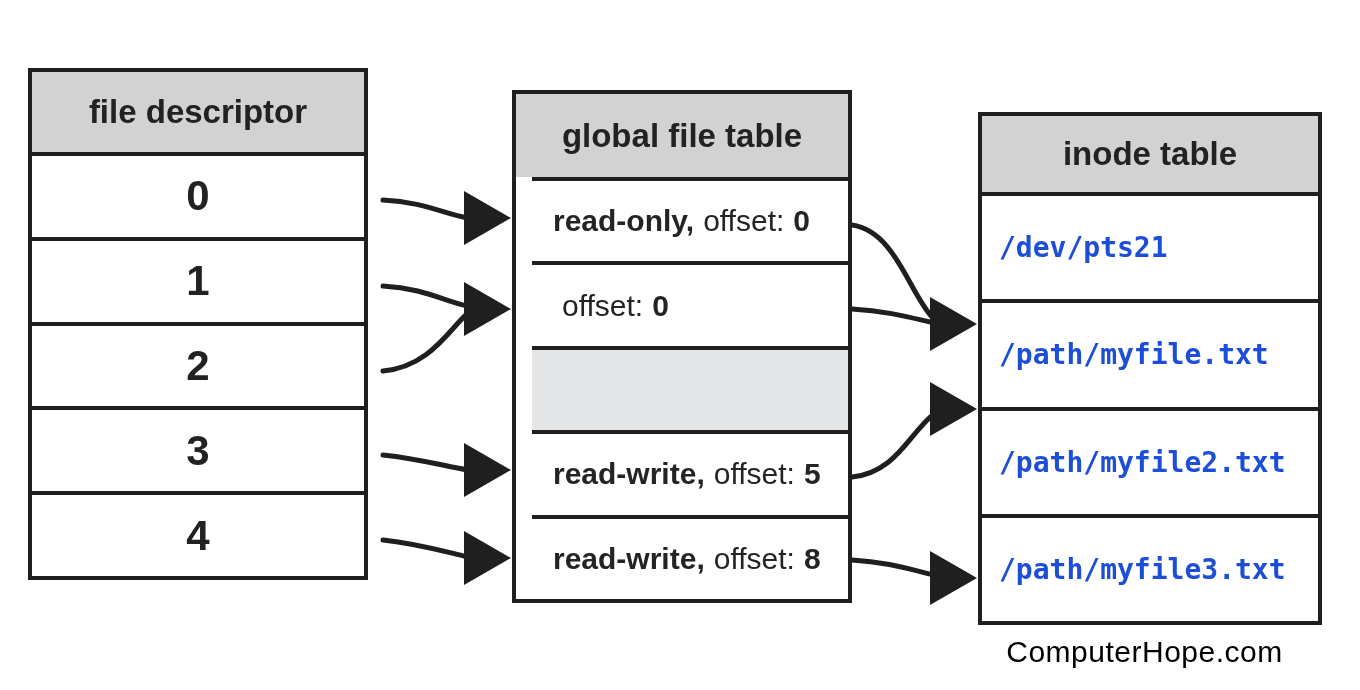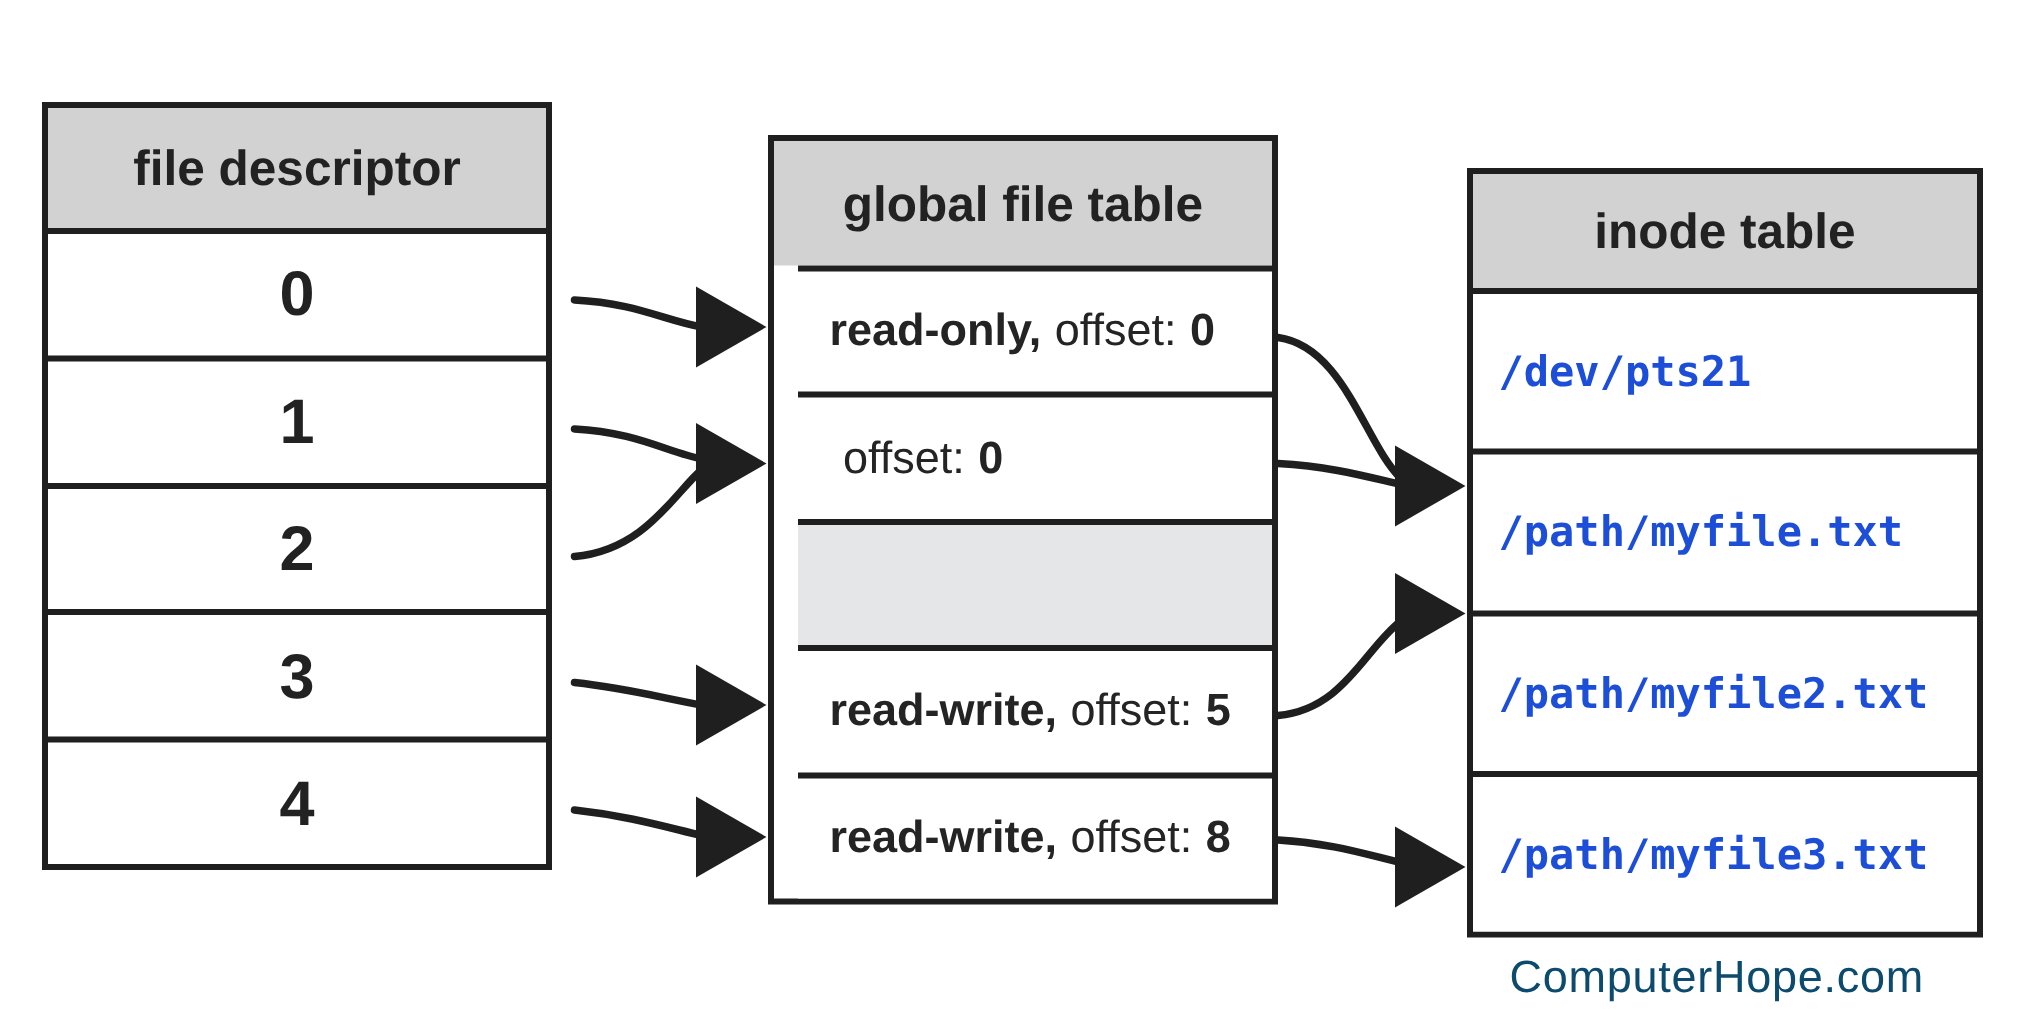--- a/index.html
+++ b/index.html
@@ -24,21 +24,21 @@
   .off-label{font-weight:normal;margin-left:9px;}
   .off-val{font-weight:bold;margin-left:9px;}
   
   #inode-table{left:978px;top:112px;width:344px;height:513px;justify-content:flex-end;}
   #inode-table .tbl-header{height:76px;}
   #inode-table .tbl-row{padding-left:17px;font-family:"DejaVu Sans Mono",monospace;
        font-weight:bold;font-size:28px;color:#1d4ed8;}
   
   #arrows{position:absolute;left:0;top:0;pointer-events:none;}
   #watermark{position:absolute;left:1002px;top:635px;width:285px;text-align:center;
-       font-size:30px;color:#0c4a6e;letter-spacing:0.5px;}
+       font-size:30px;color:#000000;letter-spacing:0.5px;}
 </style>
 </head>
 <body>
 
 <div class="tbl" id="fd-table">
   <div class="tbl-header">file descriptor</div>
   <div class="tbl-row">0</div>
   <div class="tbl-row">1</div>
   <div class="tbl-row">2</div>
   <div class="tbl-row">3</div>

